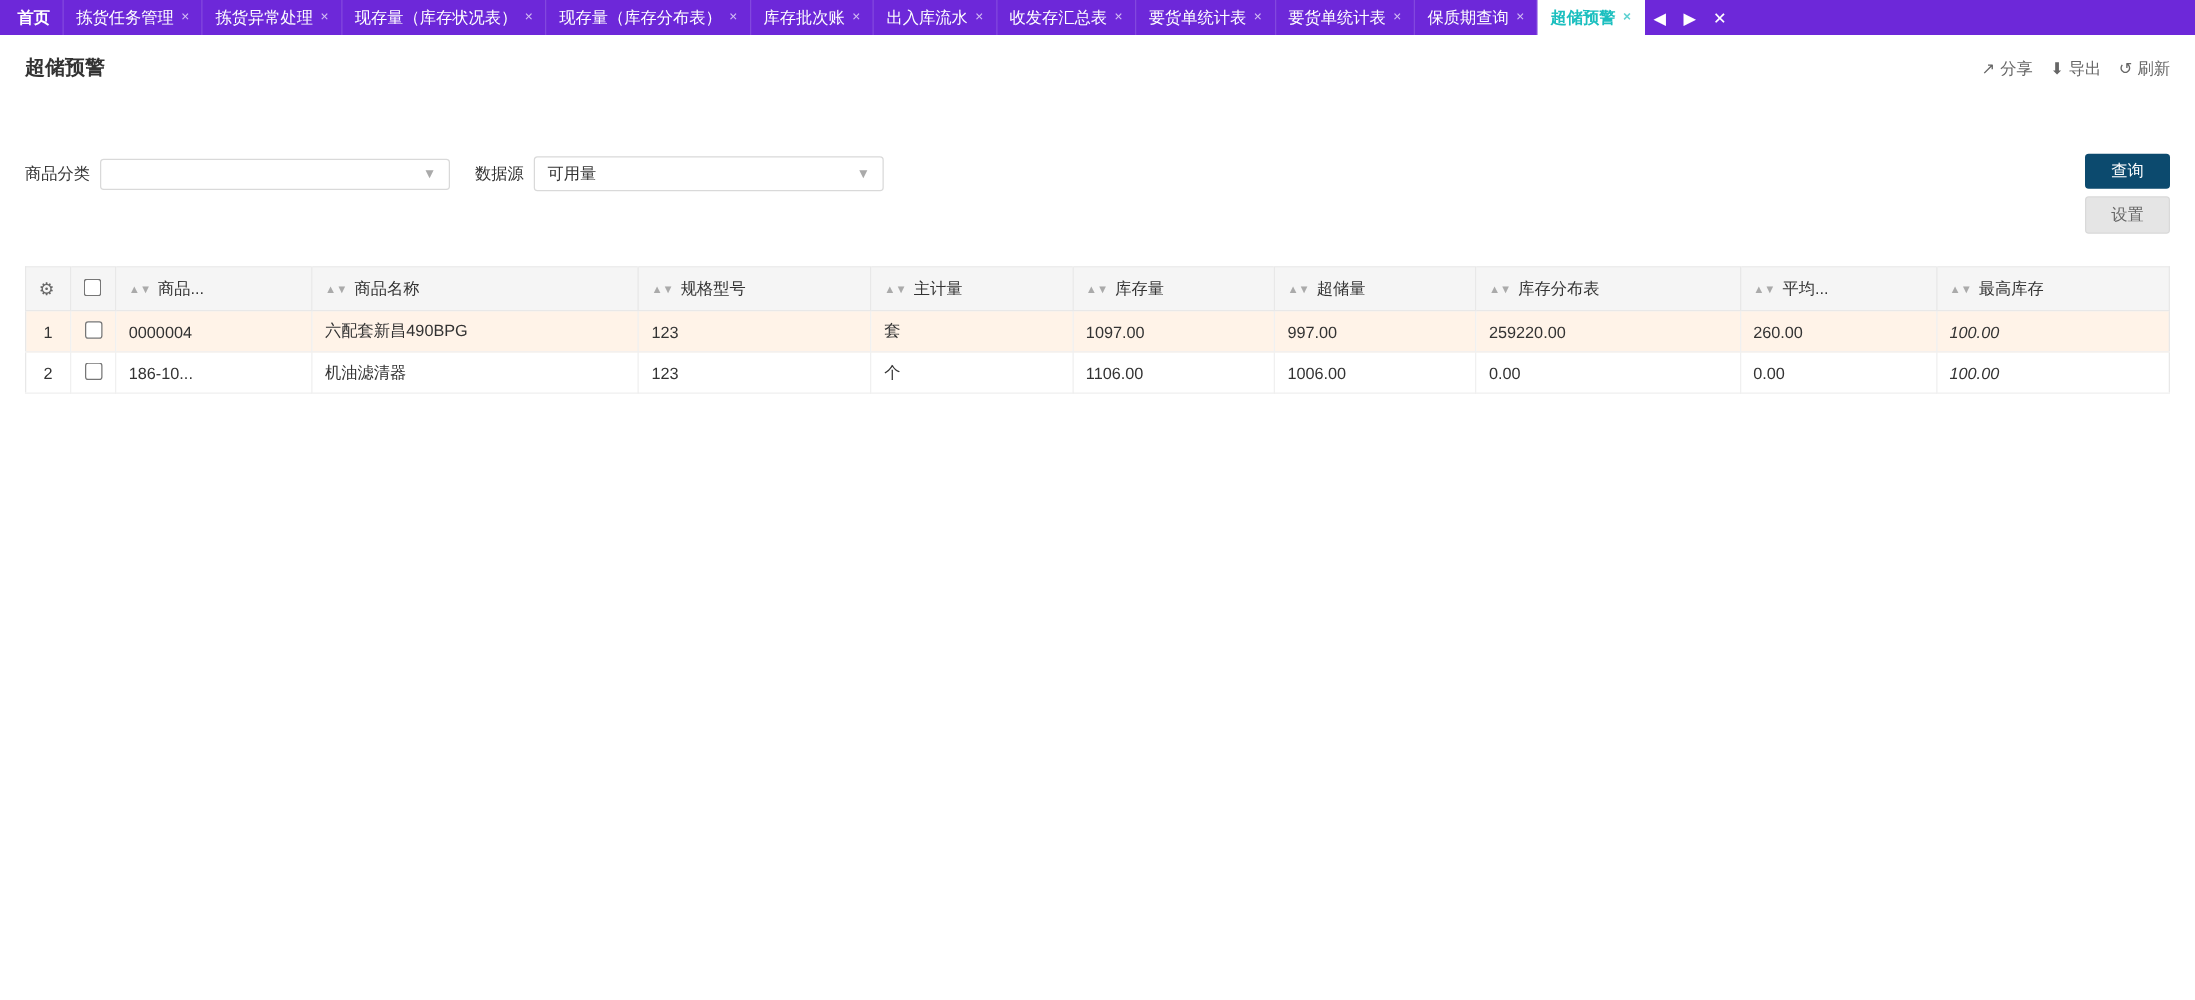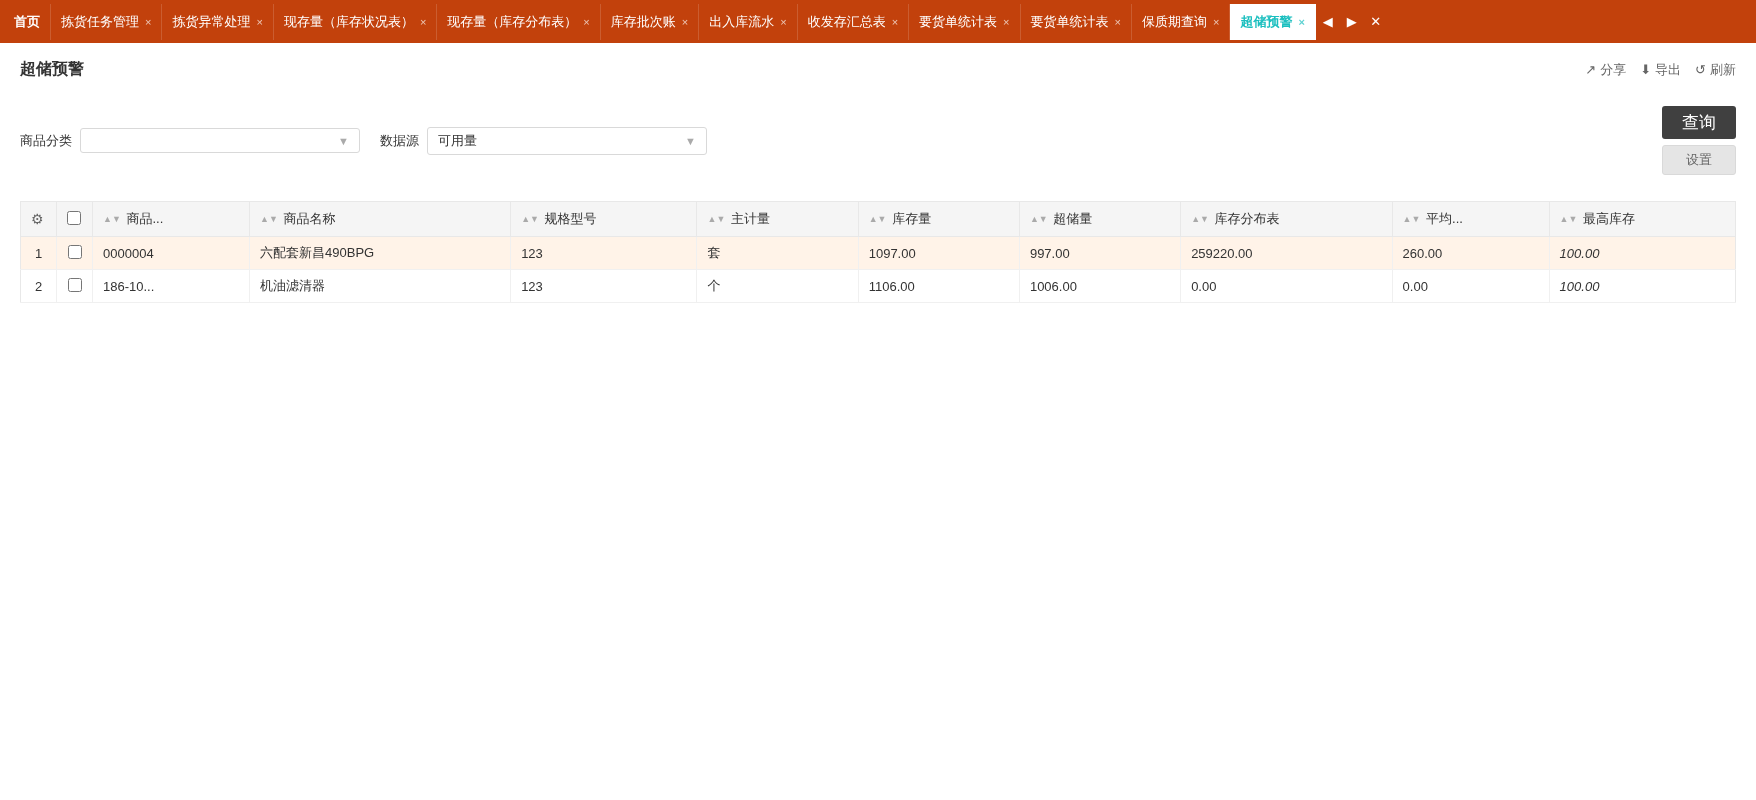--- a/index.html
+++ b/index.html
@@ -2,22 +2,22 @@
 <html><head>
   <meta charset="utf-8">
   <style>
     * { box-sizing: border-box; margin: 0; padding: 0; }
     body { font-family: 'Microsoft YaHei', Arial, sans-serif; font-size: 13px; background: #fff; color: #333; }
 
     
     .topbar {
       display: flex;
       align-items: center;
-      background: #c2410c;
-      height: 43px;
+      background: #6d28d9;
+      height: 28px;
       padding: 0 4px;
       overflow: hidden;
     }
     .topbar-item {
       display: flex;
       align-items: center;
       padding: 0 10px;
       height: 36px;
       color: #fff;
       font-size: 13px;
@@ -110,28 +110,29 @@
     .filter-select .arrow { color: #aaa; font-size: 11px; }
 
     
     .action-buttons {
       display: flex;
       flex-direction: column;
       gap: 6px;
       margin-left: auto;
     }
     .btn-query {
-      background: #404040;
+      background: #0c4a6e;
       color: #fff;
       border: none;
       border-radius: 3px;
       padding: 5px 20px;
       cursor: pointer;
-      font-size: 17px;
+      font-size: 13px;
       min-width: 60px;
+      margin-top: 32px;
     }
     .btn-settings {
       background: #e5e5e5;
       color: #666;
       border: 1px solid #d9d9d9;
       border-radius: 3px;
       padding: 5px 20px;
       cursor: pointer;
       font-size: 13px;
       min-width: 60px;

